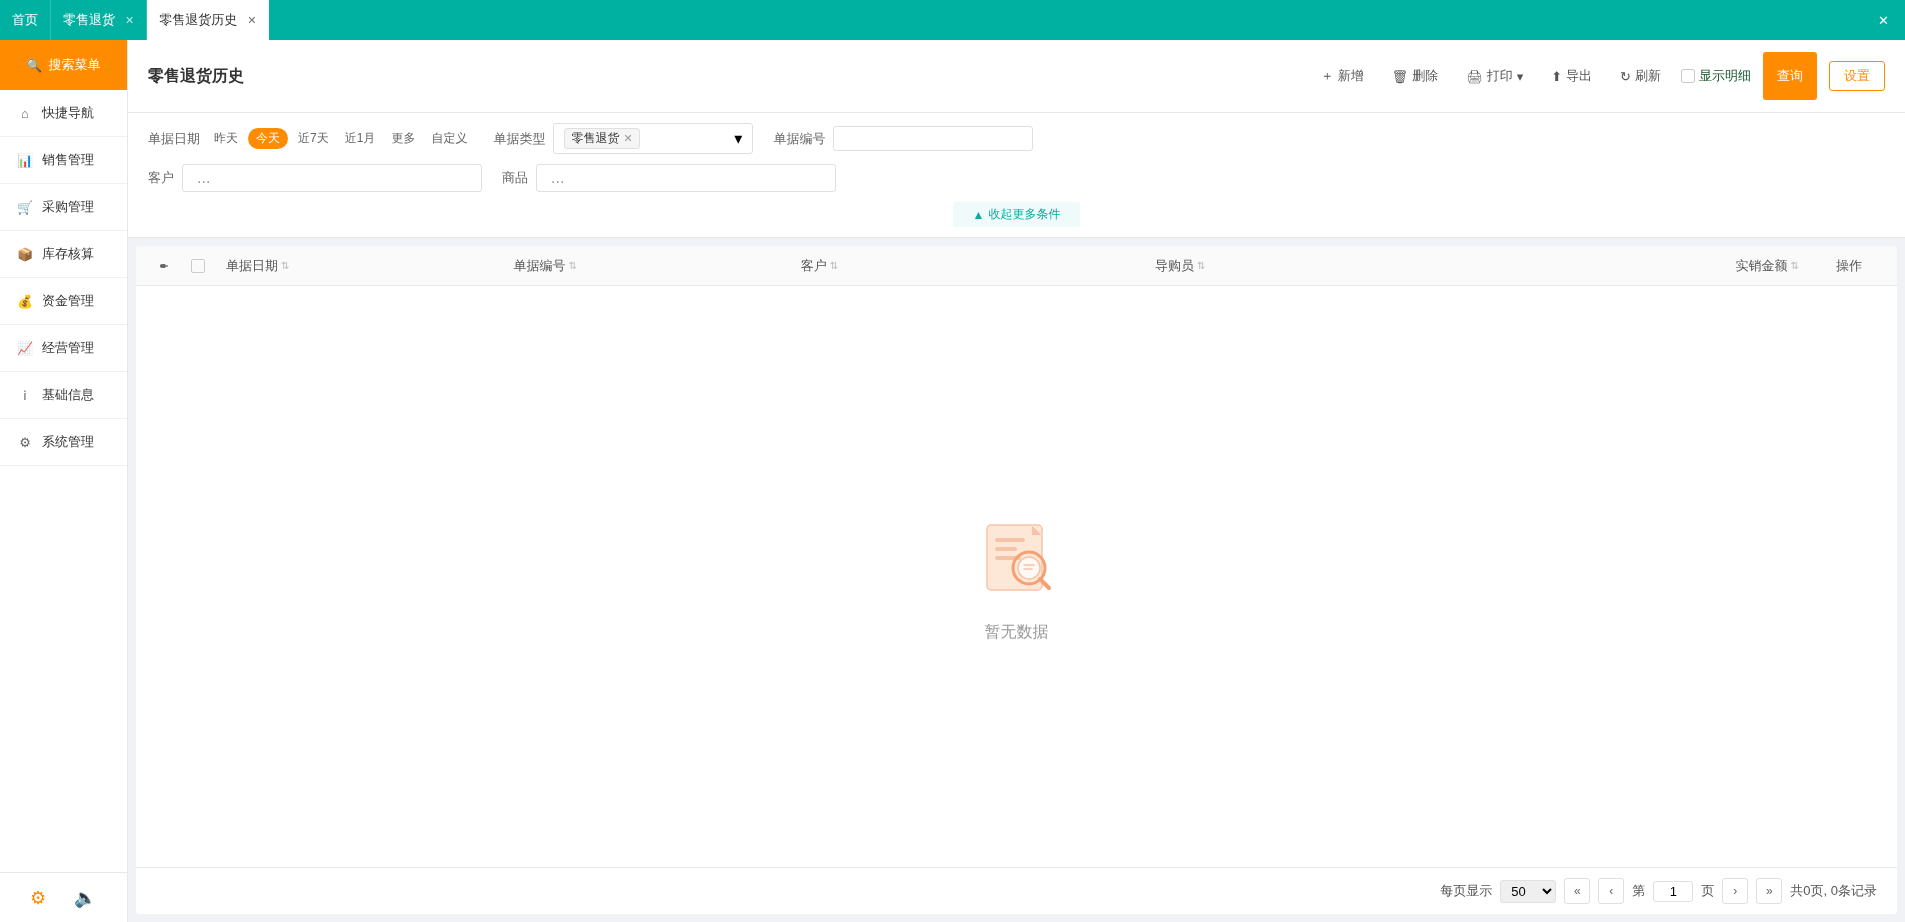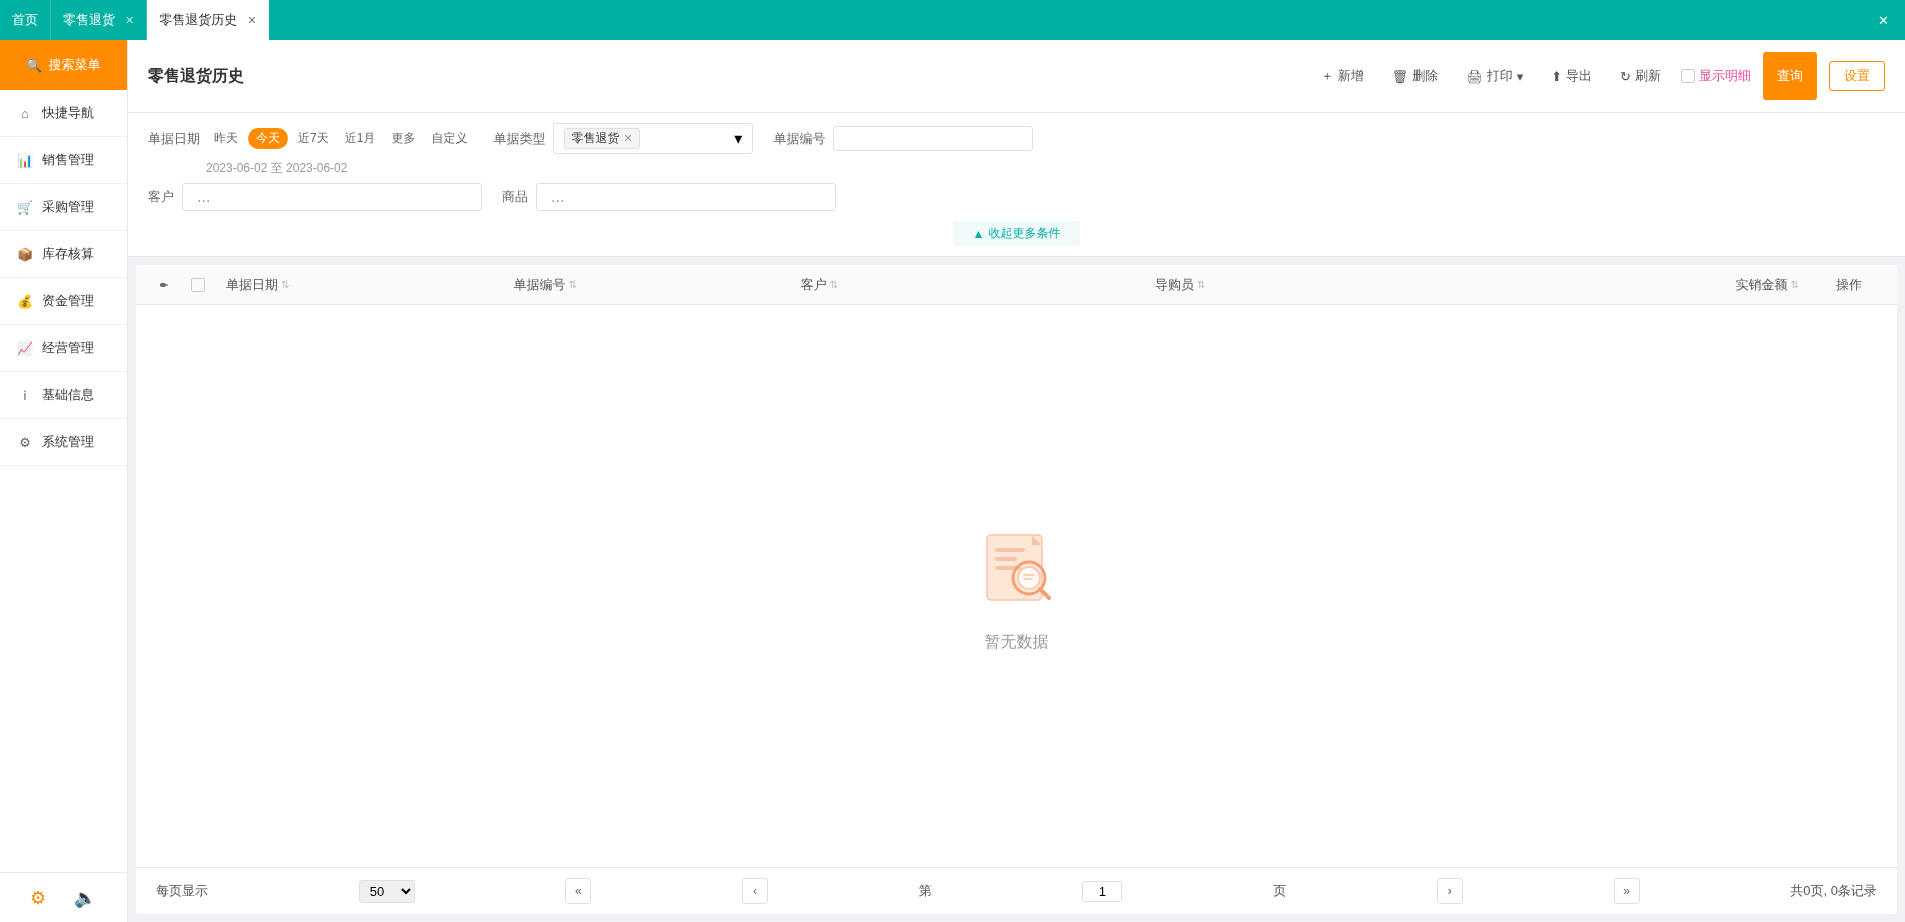--- a/index.html
+++ b/index.html
@@ -163,21 +163,21 @@
       color: #ff8c00;
       border: 1px solid #ff8c00;
       padding: 5px 14px;
       border-radius: 3px;
     }
     .show-detail {
       display: flex;
       align-items: center;
       gap: 4px;
       font-size: 13px;
-      color: #ec4899;
+      color: #14532d;
     }
     .checkbox-custom {
       width: 14px;
       height: 14px;
       border: 1px solid #ccc;
       border-radius: 2px;
     }
 
     
     .filter-area {
@@ -344,21 +344,21 @@
     }
     .empty-text {
       font-size: 16px;
       color: #999;
     }
 
     
     .pagination-bar {
       display: flex;
       align-items: center;
-      justify-content: space-between;
+      justify-content: flex-end;
       padding: 10px 20px;
       border-top: 1px solid #e8e8e8;
       gap: 8px;
       font-size: 13px;
       color: #555;
       background: #fff;
       flex-shrink: 0;
     }
     .page-size-select {
       border: 1px solid #e0e0e0;
@@ -521,23 +521,20 @@
             </div>
             <span style="flex:1"></span>
             <span>▾</span>
           </div>
         </div>
 
         <div class="filter-item">
           <span class="filter-label">单据编号</span>
           <input class="filter-input" type="text" style="">
         </div>
-      </div>
-      <div class="filter-row" style="margin-top:-4px; margin-bottom:6px; padding-left: 58px;">
-        <span class="date-range-text">2023-06-02 至 2023-06-02</span>
       </div>
       <div class="filter-row">
 
         <div class="filter-item">
           <span class="filter-label">客户</span>
           <div class="filter-type-selector" style="min-width:300px;">
             <span class="ellipsis-btn">...</span>
           </div>
         </div>
 

